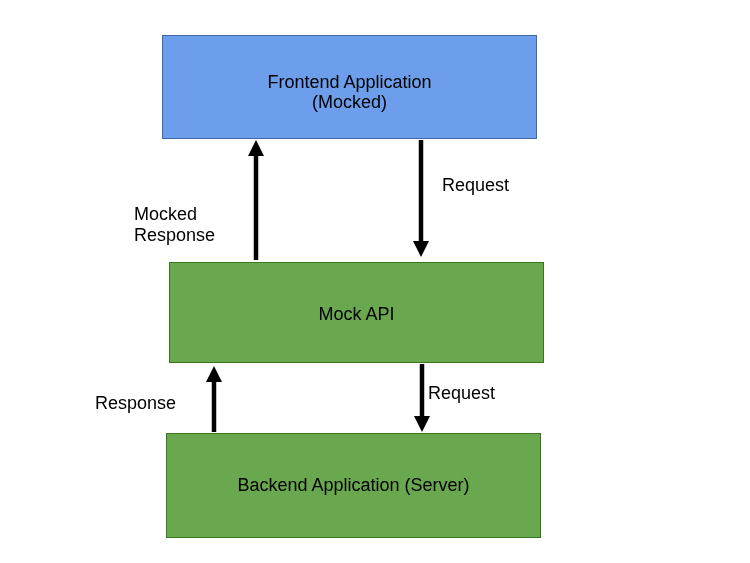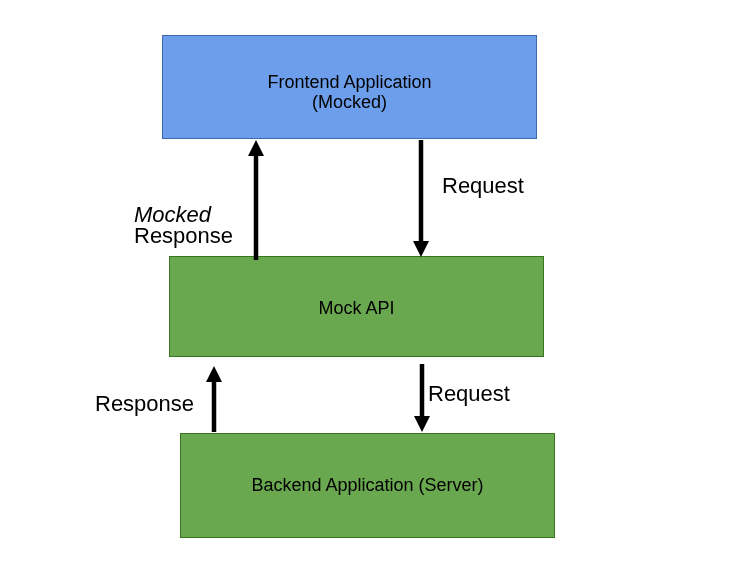--- a/index.html
+++ b/index.html
@@ -31,36 +31,36 @@
     font-size: 18px;
     line-height: 20px;
   }
   .box-blue {
     left: 162px; top: 35px; width: 375px; height: 104px;
     background: var(--frontend-fill);
     border: 1.5px solid var(--frontend-border);
     padding-top: 10px;
   }
   .box-mock {
-    left: 169px; top: 256px; width: 375px; height: 101px;
+    left: 169px; top: 262px; width: 375px; height: 101px;
     background: var(--green-fill);
     border: 1.5px solid var(--green-border);
     padding-top: 2px;
   }
   .box-backend {
-    left: 180px; top: 433px; width: 375px; height: 105px;
+    left: 166px; top: 433px; width: 375px; height: 105px;
     background: var(--green-fill);
     border: 1.5px solid var(--green-border);
     padding-bottom: 1px;
   }
   .box span { display: block; }
 
   .edge-label {
     position: absolute;
-    font-size: 22px;
+    font-size: 18px;
     line-height: 21px;
     white-space: nowrap;
   }
   .lbl-request-top   { left: 442px; top: 175px; }
   .lbl-mocked-resp   { left: 134px; top: 204px; }
   .lbl-response      { left: 95px;  top: 393px; }
   .lbl-request-bottom{ left: 428px; top: 383px; }
 
   svg.arrows {
     position: absolute; left: 0; top: 0;
@@ -107,21 +107,21 @@
 
     <g>
       <line x1="422" y1="364" x2="422" y2="417"></line>
       <polygon points="422,432 414,416 430,416"></polygon>
     </g>
   </svg>
 
   <div class="edge-label lbl-request-top">Request</div>
 
   <div class="edge-label lbl-mocked-resp">
-    <span style="display:block;font-style:italic;">Mocked</span>
+    <span style="display:block;">Mocked</span>
     <span style="display:block;">Response</span>
   </div>
 
   <div class="edge-label lbl-response">Response</div>
 
   <div class="edge-label lbl-request-bottom">Request</div>
 
 </div>
 
 </body></html>

